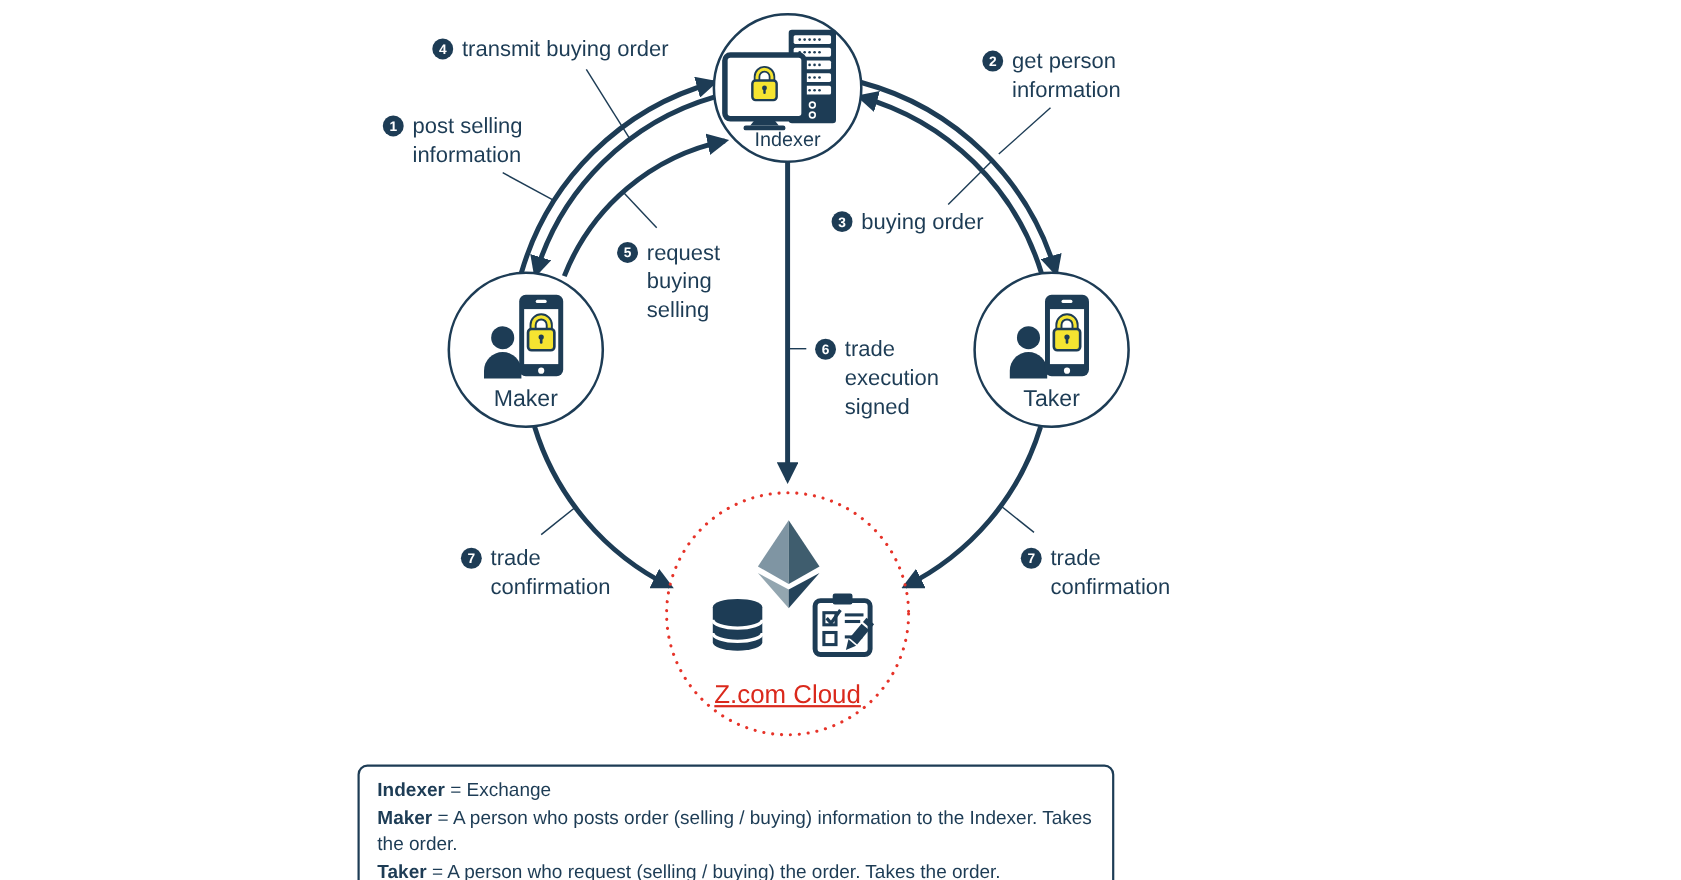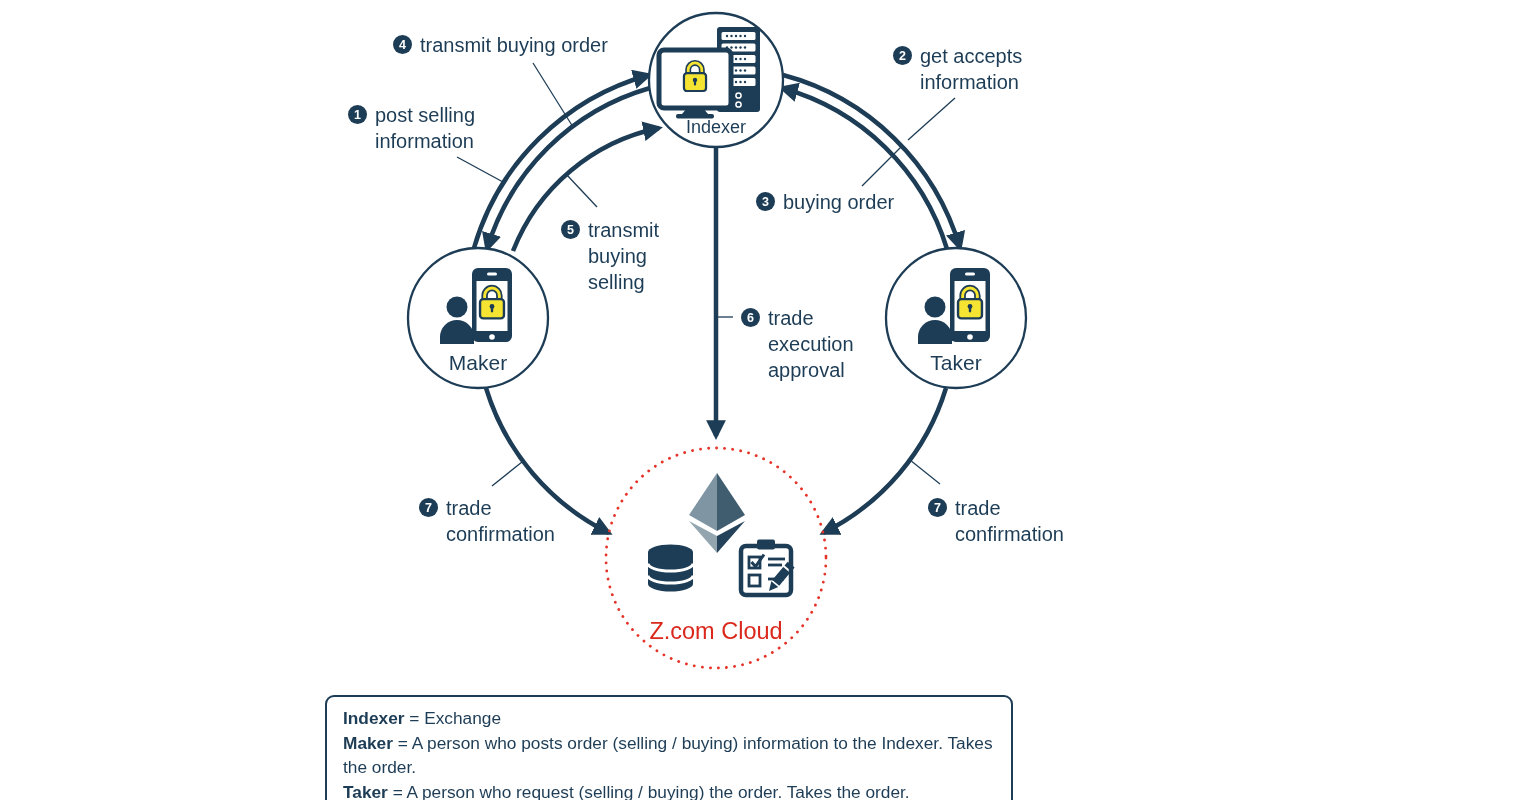--- a/index.html
+++ b/index.html
@@ -6,21 +6,21 @@
   body{width:1528px;height:800px;overflow:hidden;font-family:"Liberation Sans",sans-serif;}
   #stage{position:relative;width:1528px;height:800px;background:#fff;}
   #gfx{position:absolute;left:0;top:0;}
   .abs{position:absolute;}
   .step{display:flex;align-items:flex-start;color:#1d3c55;font-size:20px;line-height:26px;white-space:nowrap;}
   .badge{width:19px;height:19px;border-radius:50%;background:#1d3c55;color:#fff;
          font-size:12.5px;font-weight:700;display:inline-flex;align-items:center;justify-content:center;
          margin-right:8px;margin-top:3px;flex-shrink:0;}
   .lines span{display:block;}
   .nodelabel{color:#1d3c55;text-align:center;}
-  .caption{color:#da291c;text-align:center;font-size:23.5px;line-height:29px;}
+  .caption{color:#da291c;text-align:center;font-size:23.5px;line-height:29px;text-decoration:underline;}
   .caption span{display:block;}
   #legend{box-sizing:border-box;border:2.2px solid #1d3c55;border-radius:9px;background:#fff;
           padding:9px 16px;color:#1d3c55;font-size:17.3px;line-height:24.5px;}
   #legend .row span.term{font-weight:700;}
 </style>
 </head>
 <body>
 
 <div id="stage">
 
@@ -165,47 +165,47 @@
   <span class="badge">1</span>
   <span class="lines">
     <span>post selling</span>
     <span>information</span>
   </span>
 </div>
 
 <div class="abs step" style="left:893px;top:43px;">
   <span class="badge">2</span>
   <span class="lines">
-    <span>get accepts</span>
+    <span>get person</span>
     <span>information</span>
   </span>
 </div>
 
 <div class="abs step" style="left:756px;top:189px;">
   <span class="badge">3</span>
   <span class="lines">
         <span>buying order</span>
       </span>
 </div>
 
 <div class="abs step" style="left:561px;top:217px;">
   <span class="badge">5</span>
   <span class="lines">
-    <span>transmit</span>
+    <span>request</span>
     <span>buying</span>
     <span>selling</span>
   </span>
 </div>
 
 <div class="abs step" style="left:741px;top:305px;">
   <span class="badge">6</span>
   <span class="lines">
     <span>trade</span>
     <span>execution</span>
-    <span>approval</span>
+    <span>signed</span>
   </span>
 </div>
 
 <div class="abs step" style="left:419px;top:495px;">
   <span class="badge">7</span>
   <span class="lines">
     <span>trade</span>
     <span>confirmation</span>
   </span>
 </div>

